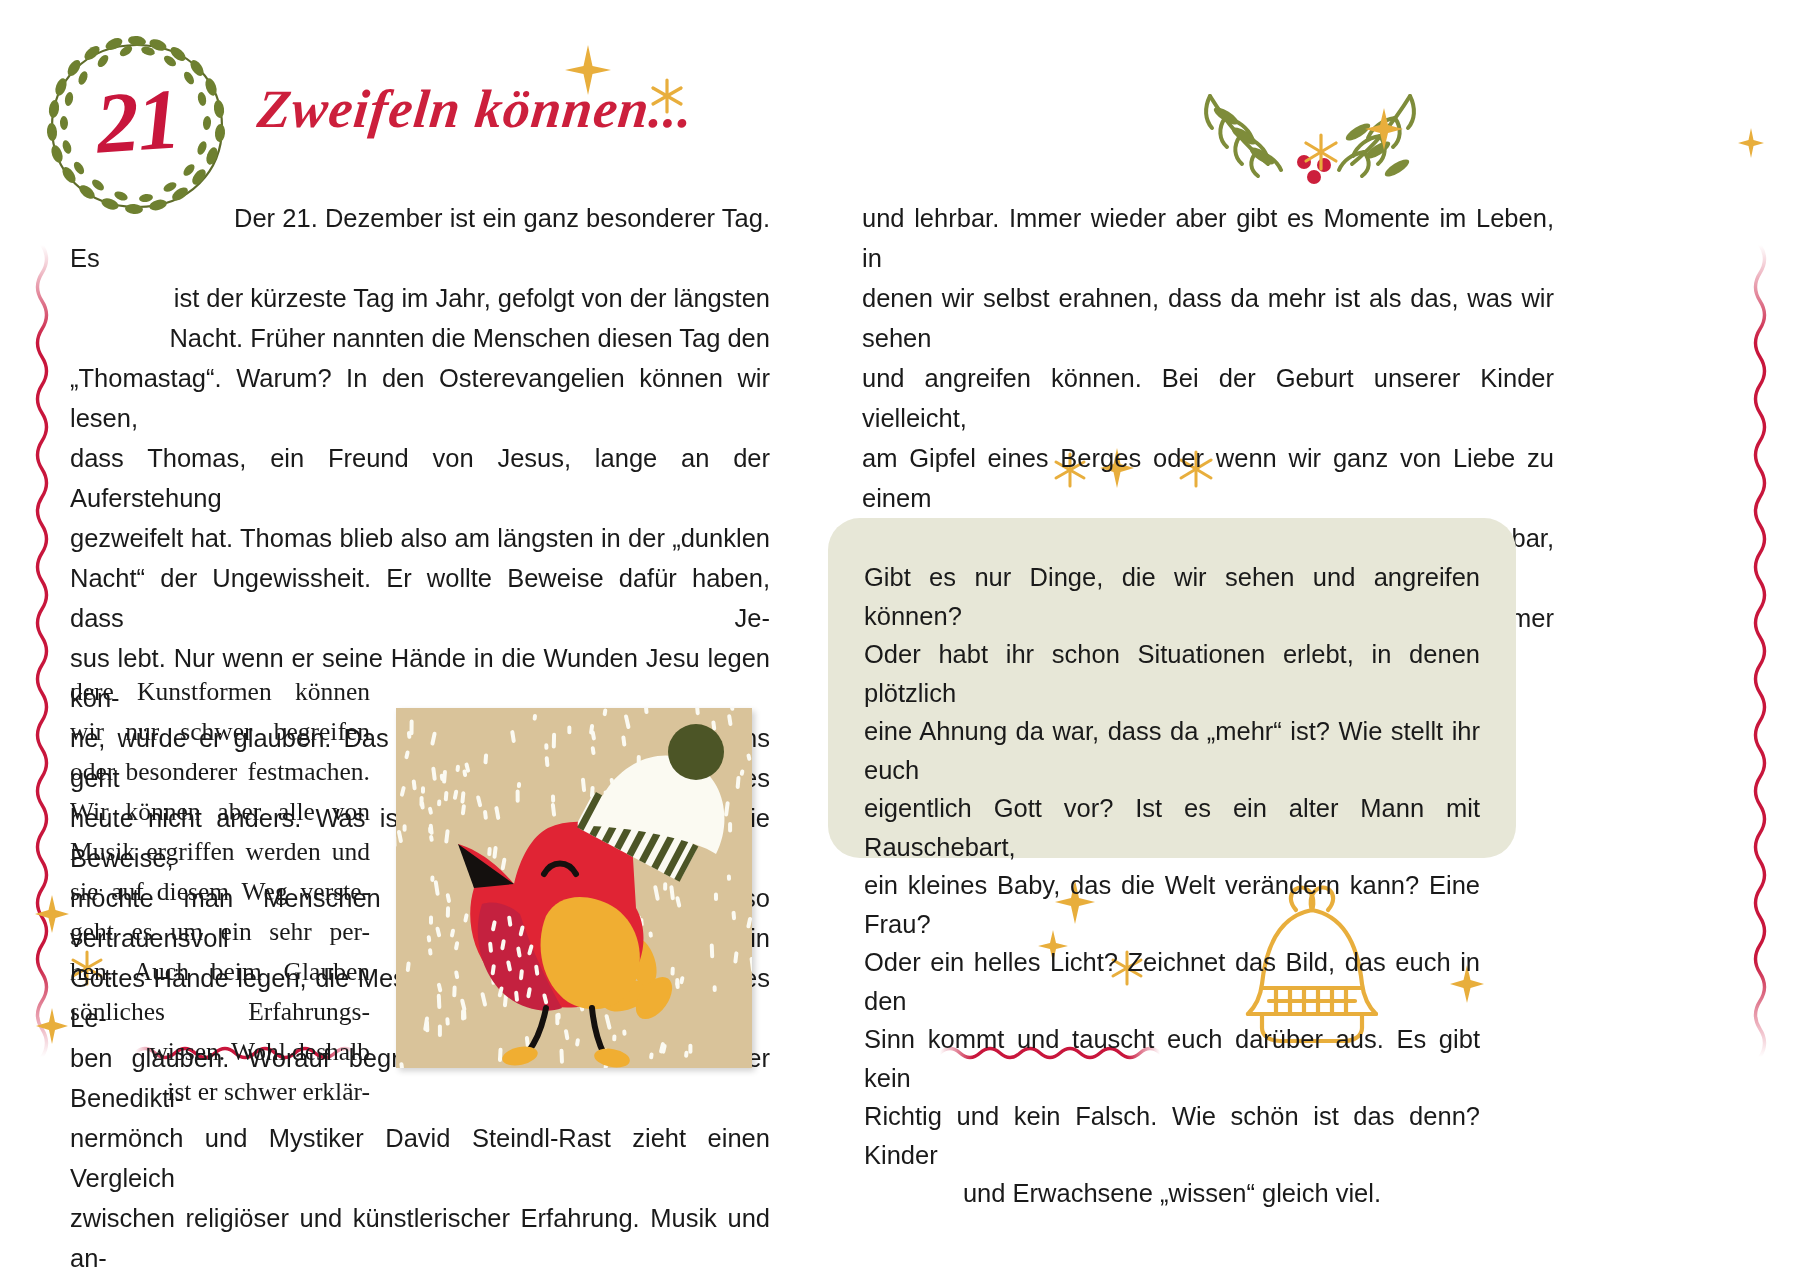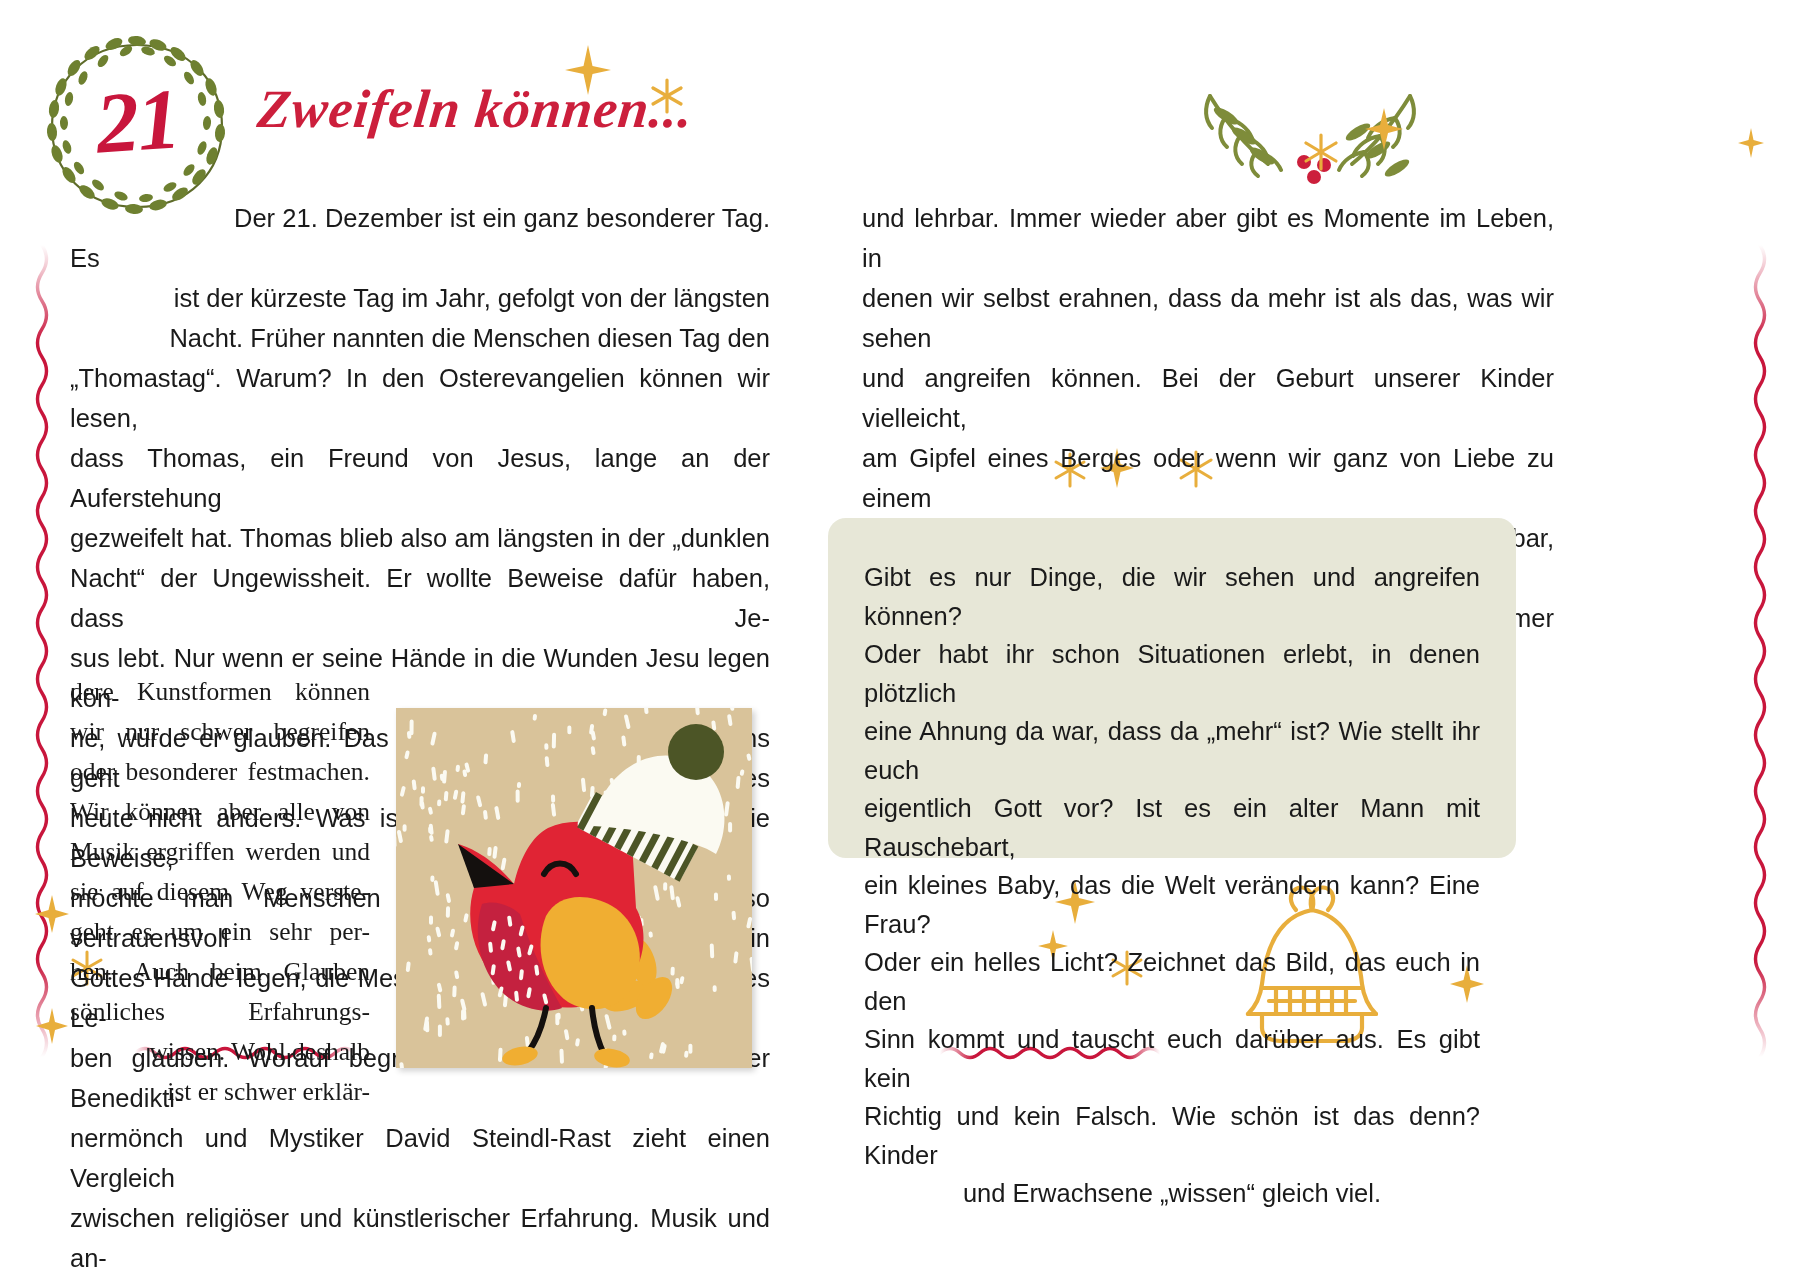--- a/index.html
+++ b/index.html
@@ -62,21 +62,21 @@
     position:absolute;left:396px;top:708px;width:356px;height:360px;
     background:#D9C39A;
     overflow:hidden;
     box-shadow:3px 3px 6px rgba(0,0,0,.18);
   }
 
   
   .callout{
     position:absolute;left:828px;top:518px;width:688px;height:340px;
     background:#E7E7D7;
-    border-radius:18px;
+    border-radius:32px;
     box-sizing:border-box;
     padding:40px 36px 30px 36px;
   }
   .callout p{
     font-family:"Liberation Sans", sans-serif;
     font-size:25.5px;line-height:38.5px;color:#1a1a1a;
     text-align:justify;
   }
 </style>
 </head>

